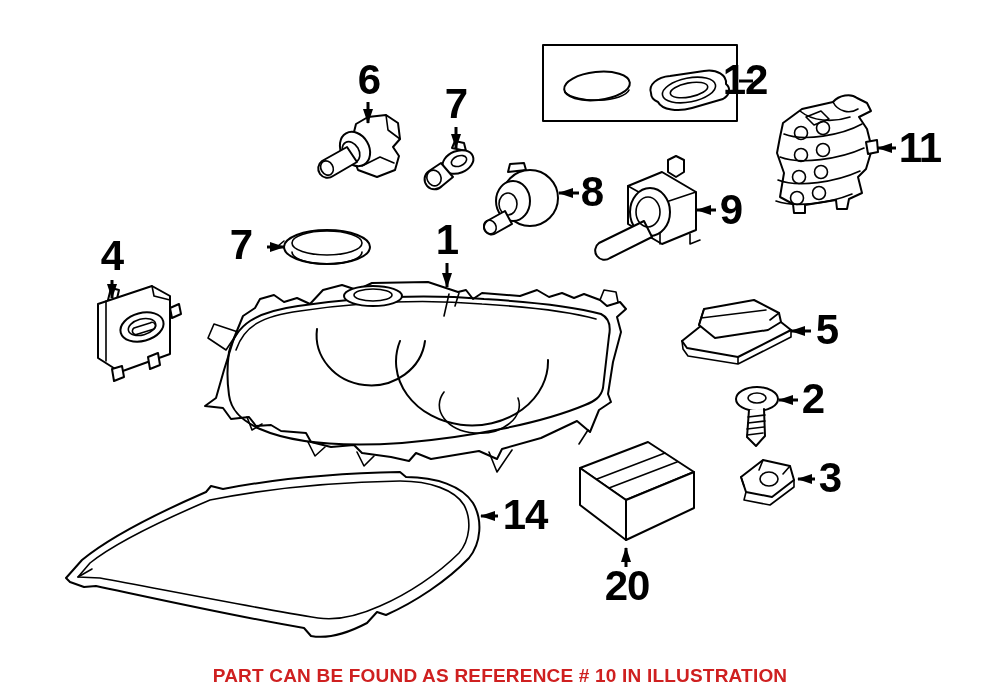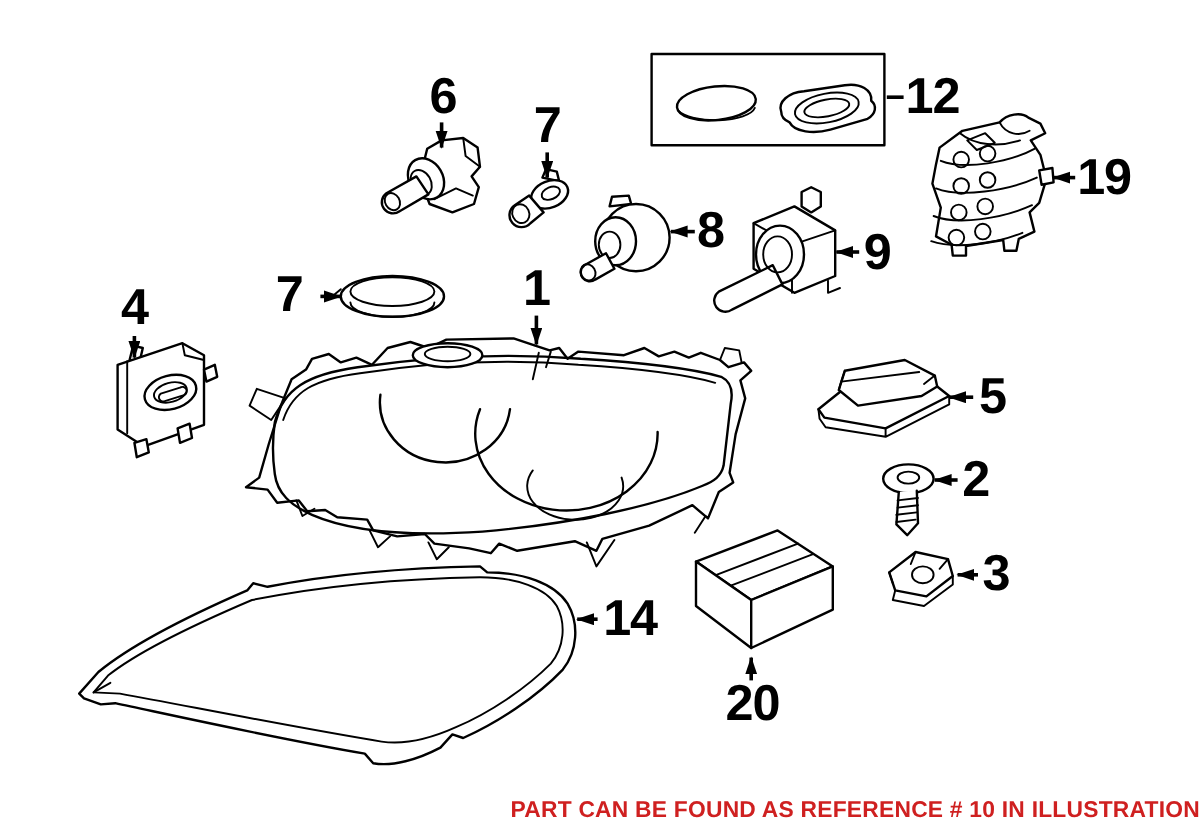--- a/index.html
+++ b/index.html
@@ -2,21 +2,21 @@
 <html><head>
 <meta charset="utf-8">
 <style>
   html,body{margin:0;padding:0;background:#ffffff;}
   .stage{position:relative;width:1000px;height:693px;background:#ffffff;
          font-family:"Liberation Sans",sans-serif;overflow:hidden;}
   .stage svg{position:absolute;left:0;top:0;}
   .part-label{position:absolute;transform:translate(-50%,-50%);
               font-size:42px;font-weight:700;color:#000;line-height:1;
               letter-spacing:-1px;white-space:nowrap;}
-  .caption{position:absolute;left:0;right:0;top:665px;text-align:right;
+  .caption{position:absolute;left:0;right:0;top:665px;text-align:center;
            font-size:19px;font-weight:700;letter-spacing:.2px;}
   .ln{fill:none;stroke:#000;stroke-width:2;stroke-linejoin:round;stroke-linecap:round;}
   .fw{fill:#fff;stroke:#000;stroke-width:2;stroke-linejoin:round;stroke-linecap:round;}
   .thin{fill:none;stroke:#000;stroke-width:1.6;stroke-linejoin:round;stroke-linecap:round;}
   .arrow{stroke:#000;stroke-width:3;fill:none;}
 </style>
 </head>
 <body>
 
 <div class="stage" style="background: rgb(255, 255, 255);">
@@ -196,19 +196,19 @@
   <div class="part-label" style="left:447px;top:240px">1</div>
   <div class="part-label" style="left:813px;top:399px">2</div>
   <div class="part-label" style="left:830px;top:478px">3</div>
   <div class="part-label" style="left:112px;top:256px">4</div>
   <div class="part-label" style="left:827px;top:330px">5</div>
   <div class="part-label" style="left:369px;top:80px">6</div>
   <div class="part-label" style="left:456px;top:104px">7</div>
   <div class="part-label" style="left:592px;top:192px">8</div>
   <div class="part-label" style="left:731px;top:210px">9</div>
   <div class="part-label" style="left:525px;top:515px">14</div>
-  <div class="part-label" style="left:920px;top:148px">19</div>
-  <div class="part-label" style="left:777px;top:80px">12</div>
+  <div class="part-label" style="left:920px;top:148px">11</div>
+  <div class="part-label" style="left:745px;top:80px">12</div>
   <div class="part-label" style="left:241px;top:245px">7</div>
   <div class="part-label" style="left:627px;top:586px">20</div>
 
   <div class="caption" style="color: rgb(207, 32, 32);">PART CAN BE FOUND AS REFERENCE # 10 IN ILLUSTRATION</div>
 </div>
 
 </body></html>

